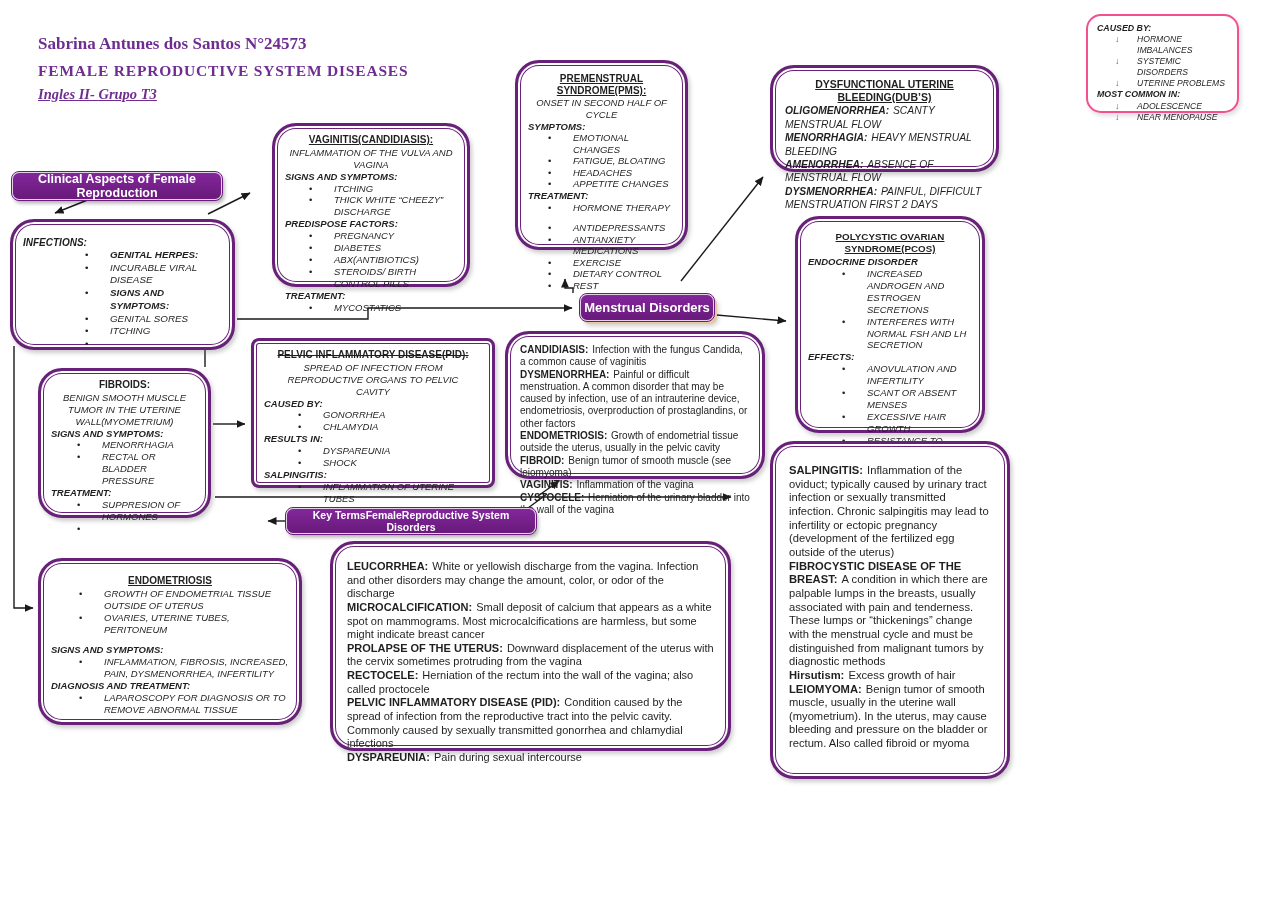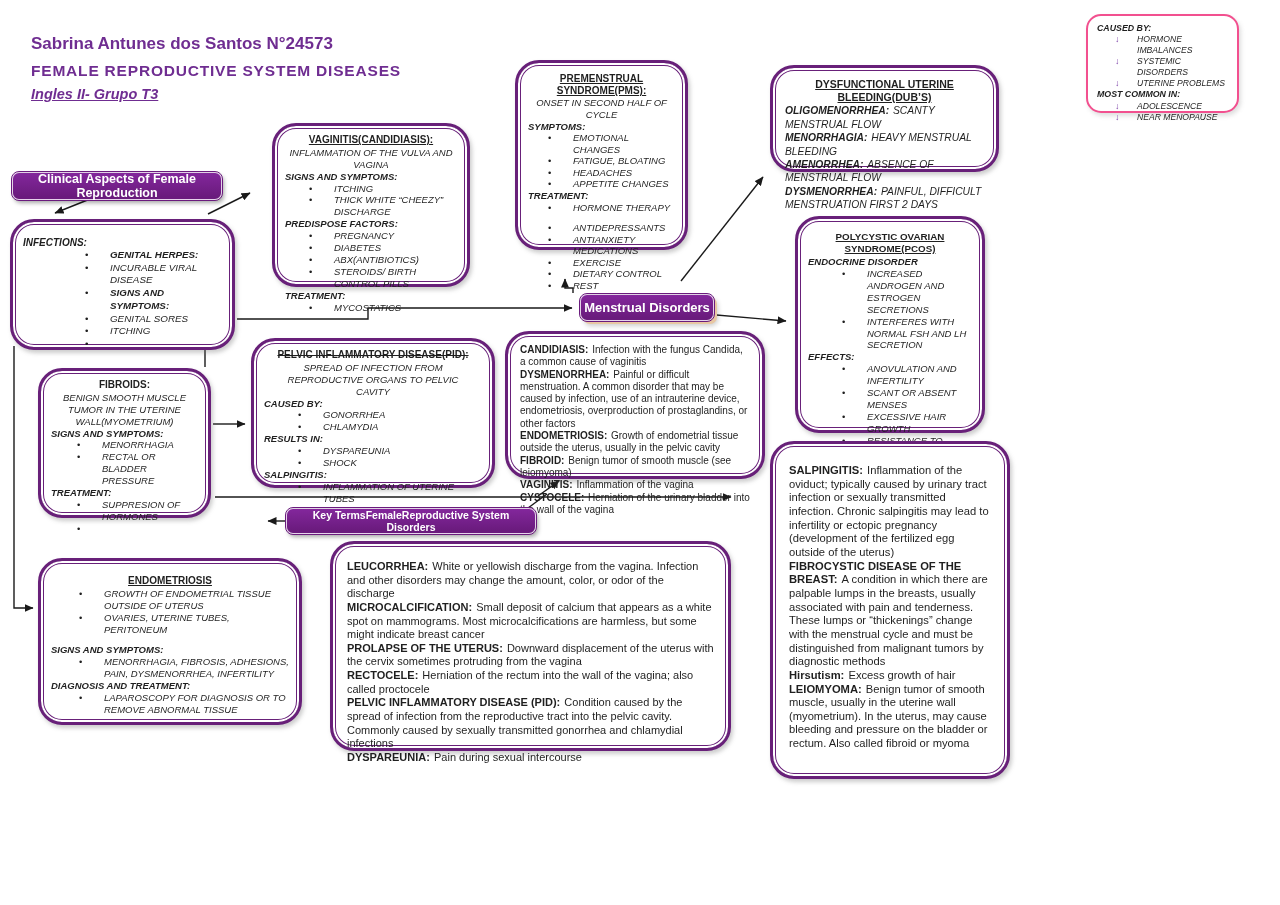--- a/index.html
+++ b/index.html
@@ -11,21 +11,21 @@
     --ink:#1f1f1f;
     --line:#1a1a1a;
   }
   *{box-sizing:border-box;}
   html,body{margin:0;padding:0;}
   body{
     width:1280px;height:905px;position:relative;background:#ffffff;
     font-family:"Liberation Sans",sans-serif;color:var(--ink);overflow:hidden;
   }
   
-  .hline{position:absolute;left:31px;color:var(--head);font-family:Liberation Sans, sans-serif;}
+  .hline{position:absolute;left:38px;color:var(--head);font-family:Liberation Serif, serif;}
   .h-author{top:34px;font-size:17px;font-weight:bold;}
   .h-title{top:62px;font-size:15.5px;font-weight:bold;letter-spacing:.8px;}
   .h-sub{top:86px;font-size:14.5px;font-weight:bold;font-style:italic;text-decoration:underline;}
   
   .connectors{position:absolute;left:0;top:0;z-index:1;}
   .connectors polyline{fill:none;stroke:var(--line);stroke-width:1.4;}
   
   .dbox{
     position:absolute;z-index:2;background:#fff;
     border:3px solid var(--purple);border-radius:24px;
@@ -327,21 +327,21 @@
           </li>
           <li>
             <span class="blt">•</span>
             <span class="it"></span>
           </li>
         </ul>
       </div>
     </div>
 </div>
 
-<div class="dbox pid" style="left:251px;top:338px;width:244px;height:150px;">
+<div class="dbox pid" style="left:251px;top:338px;width:244px;height:150px;border-radius:8px;">
   <div class="bx-title strike">PELVIC INFLAMMATORY DISEASE(PID):</div>
   <div class="bx-sub" style="padding:0 14px;">SPREAD OF INFECTION FROM REPRODUCTIVE ORGANS TO PELVIC CAVITY</div>
   <div>
       <div class="sec">
         <div class="sec-h">CAUSED BY:</div>
         <ul>
           <li>
             <span class="blt">•</span>
             <span class="it">GONORRHEA</span>
           </li>
@@ -478,21 +478,21 @@
             <span class="blt">•</span>
             <span class="it">OVARIES, UTERINE TUBES, PERITONEUM</span>
           </li>
         </ul>
       </div>
       <div class="sec gap">
         <div class="sec-h">SIGNS AND SYMPTOMS:</div>
         <ul>
           <li>
             <span class="blt">•</span>
-            <span class="it">MENORRHAGIA, FIBROSIS, ADHESIONS, PAIN, DYSMENORRHEA, INFERTILITY</span>
+            <span class="it">INFLAMMATION, FIBROSIS, INCREASED, PAIN, DYSMENORRHEA, INFERTILITY</span>
           </li>
         </ul>
       </div>
       <div class="sec">
         <div class="sec-h">DIAGNOSIS AND TREATMENT:</div>
         <ul>
           <li>
             <span class="blt">•</span>
             <span class="it">LAPAROSCOPY FOR DIAGNOSIS OR TO REMOVE ABNORMAL TISSUE</span>
           </li>

